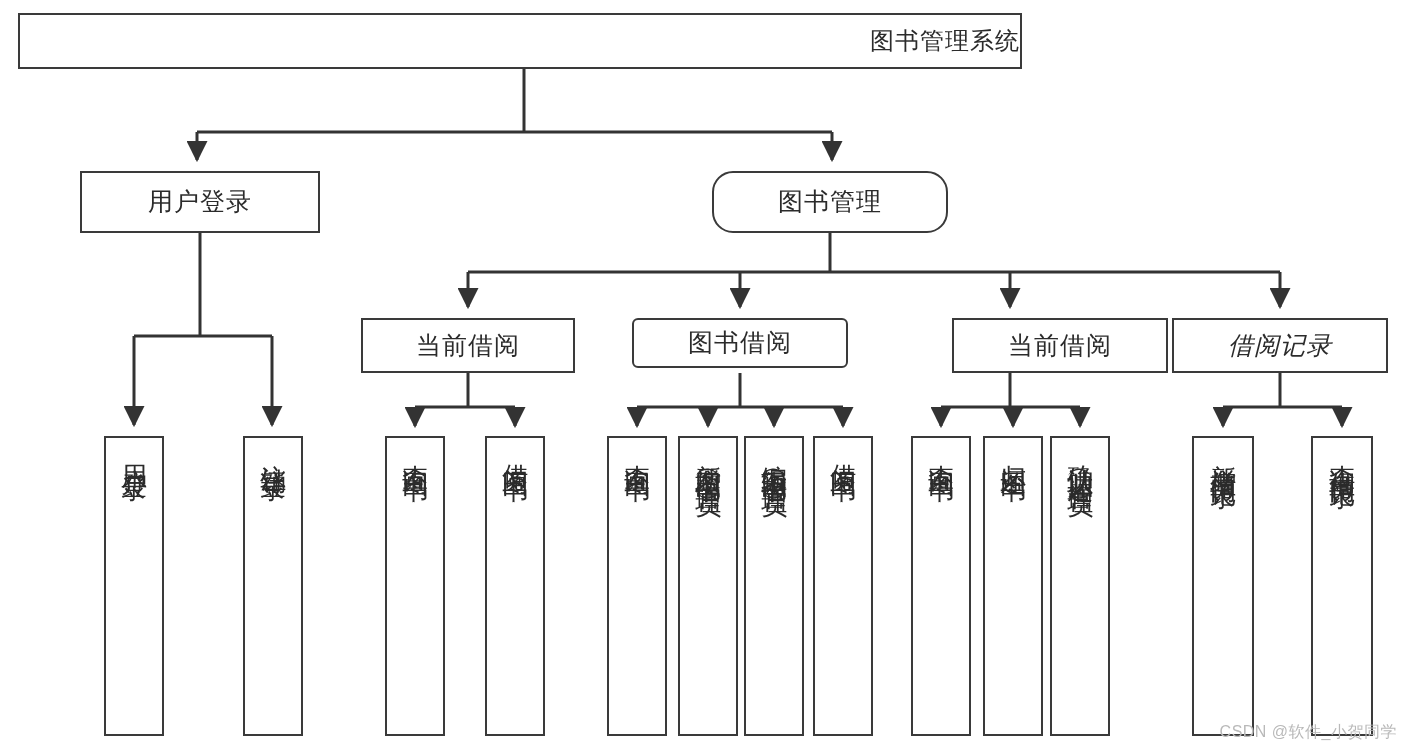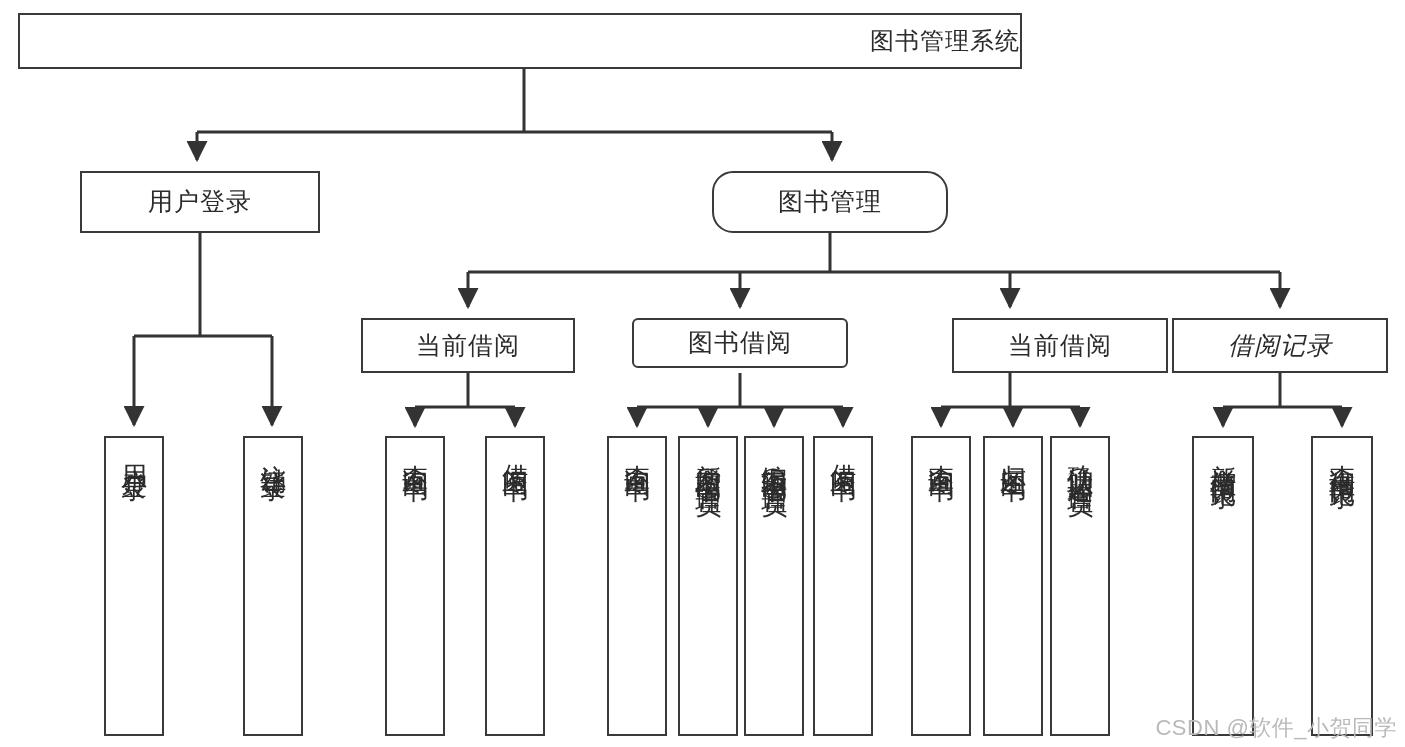--- a/index.html
+++ b/index.html
@@ -58,21 +58,21 @@
     font-size: 26px;
     line-height: 1.05;
     letter-spacing: 4px;
     white-space: nowrap;
     color: #2b2b2b;
   }
   .watermark {
     position: absolute;
     right: 8px;
     bottom: 4px;
-    font-size: 22px;
+    font-size: 16px;
     color: #b9b9b9;
     letter-spacing: 0.5px;
     white-space: nowrap;
   }
 </style>
 </head>
 <body>
 
 <div id="canvas">
 

